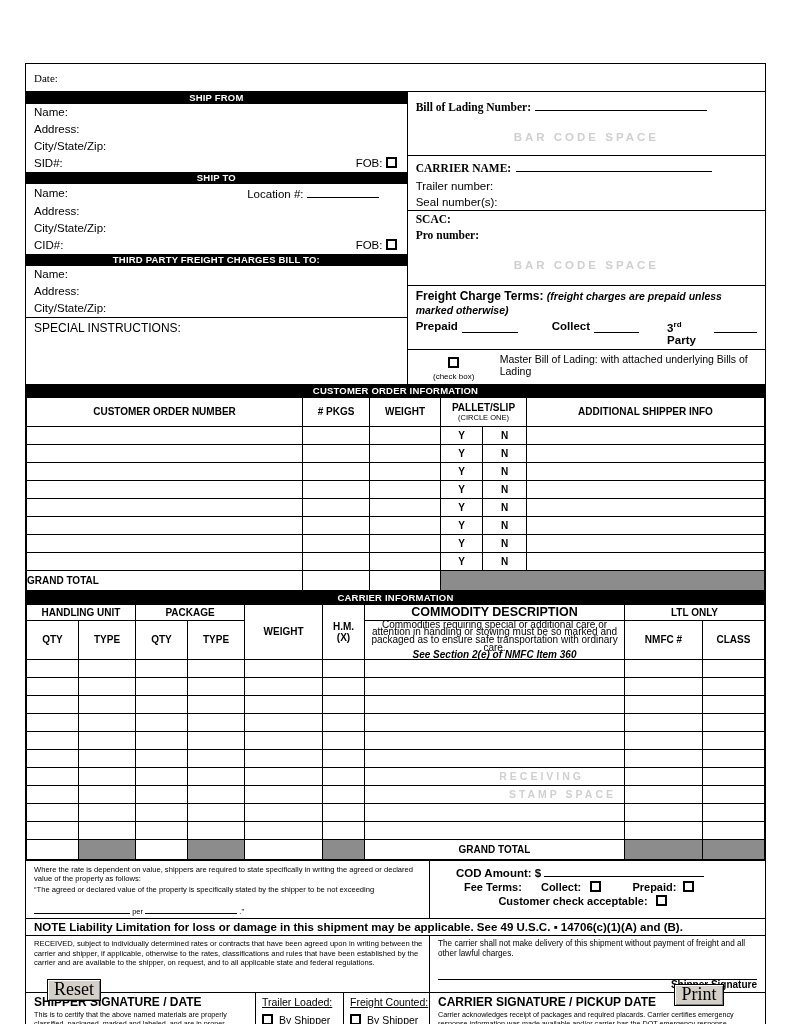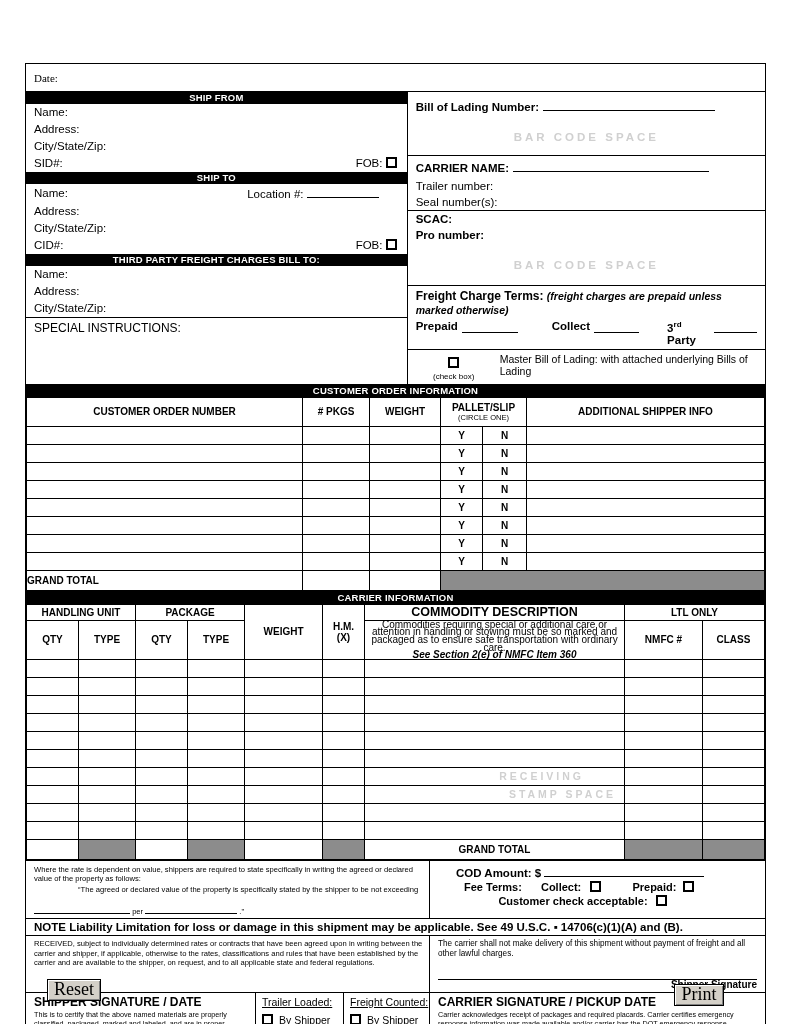--- a/index.html
+++ b/index.html
@@ -43,21 +43,21 @@
   .colL{width:404px;border-right:1.5px solid #000;box-sizing:border-box;}
   .colR{flex:1;box-sizing:border-box;}
 
   .fline{font-size:11.5px;padding:1px 0 1px 8px;line-height:15px;}
   .frow{display:flex;justify-content:space-between;align-items:center;padding-right:10px;}
 
   .sect{border-bottom:1.5px solid #000;}
 
   
   .rpad{padding:2px 8px;}
-  .rlab{font-size:11.5px;font-weight:bold;}
+  .rlab{font-size:11.5px;font-weight:bold;font-family:Liberation Serif, serif;}
   .rlab2{font-size:11.5px;}
   .barcode{text-align:center;font-size:11.5px;padding:14px 0 12px;}
 
   .fct{font-size:12px;font-weight:bold;padding:3px 8px 2px;}
   .fct i{font-weight:bold;font-style:italic;font-size:10.5px;}
   .terms{display:flex;font-size:11.5px;font-weight:bold;padding:1px 8px 3px;gap:4px;}
   .terms span.ln{border-bottom:1.6px solid #000;display:inline-block;}
 
   .mbl{display:flex;align-items:flex-start;padding:3px 6px 3px 0;}
   .mbl .cb{width:92px;text-align:center;}
@@ -495,21 +495,21 @@
           <td class="gt" style="text-align:center;">GRAND TOTAL</td>
           <td class="grey"></td>
           <td class="grey"></td>
         </tr>
       </tfoot>
     </table>
 
     <div class="foot">
       <div class="declare">
         <div>Where the rate is dependent on value, shippers are required to state specifically in writing the agreed or declared value of the property as follows:</div>
-        <div style="margin-top:1px;margin-left:44px;">“The agreed or declared value of the property is specifically stated by the shipper to be not exceeding</div>
+        <div style="margin-top:1px;">“The agreed or declared value of the property is specifically stated by the shipper to be not exceeding</div>
         <div style="margin-top:9px;">
           <span class="ul" style="width:96px;height:9px;"></span>
           <span>per</span>
           <span class="ul" style="width:92px;height:9px;"></span>
           <span>.”</span>
         </div>
       </div>
       <div class="cod">
         <div class="l1">
           <span>COD Amount:  $</span>

